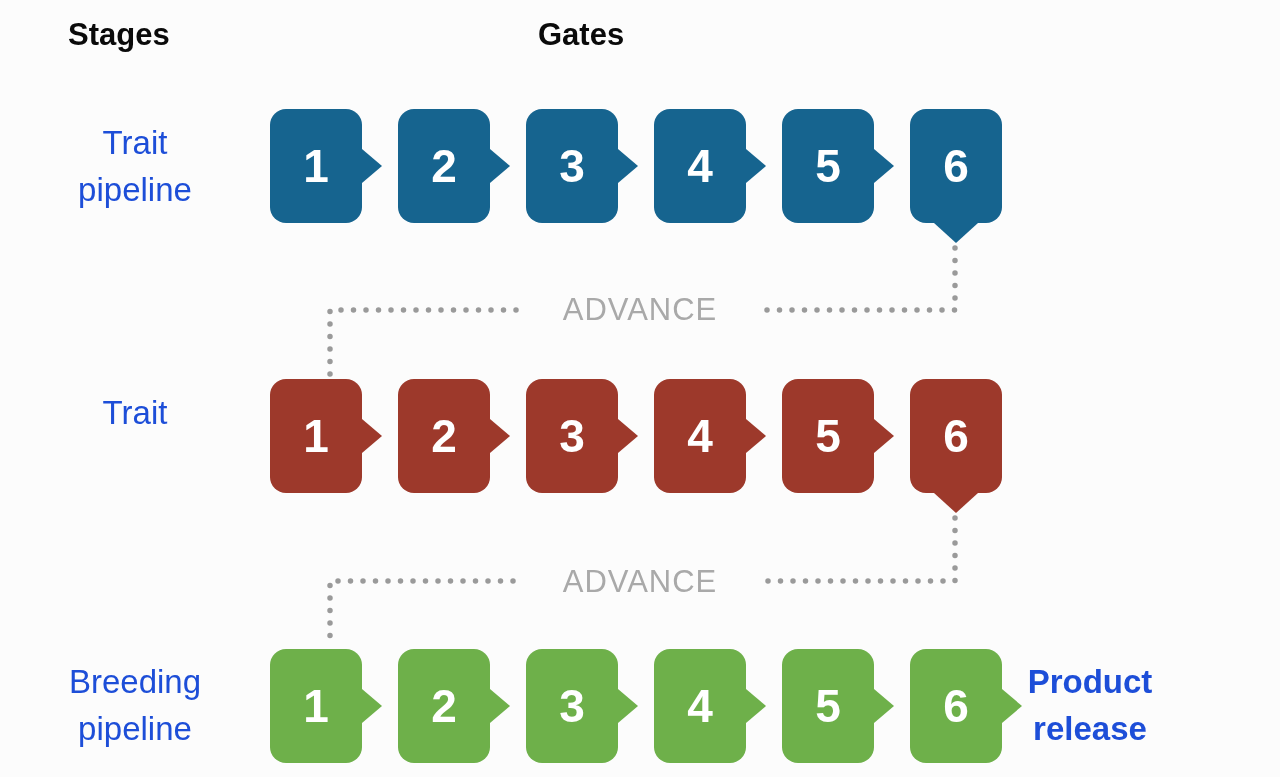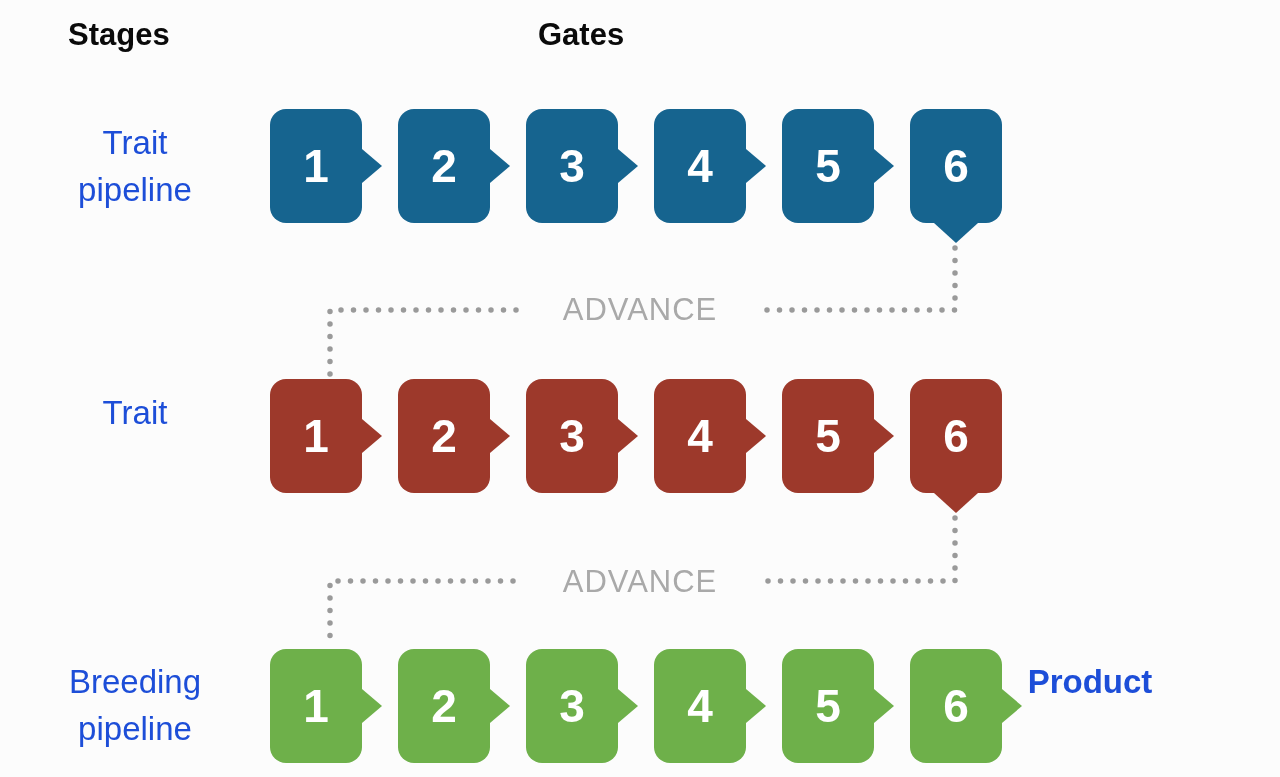--- a/index.html
+++ b/index.html
@@ -179,15 +179,16 @@
     <div class="gate tip-right">
         <span>5</span>
       </div>
     <div class="gate tip-right">
         <span>6</span>
       </div>
   </div>
 
   <div class="stage-label product">
     <div>Product</div>
+    <div>release</div>
   </div>
 
 </div>
 
 </body></html>

